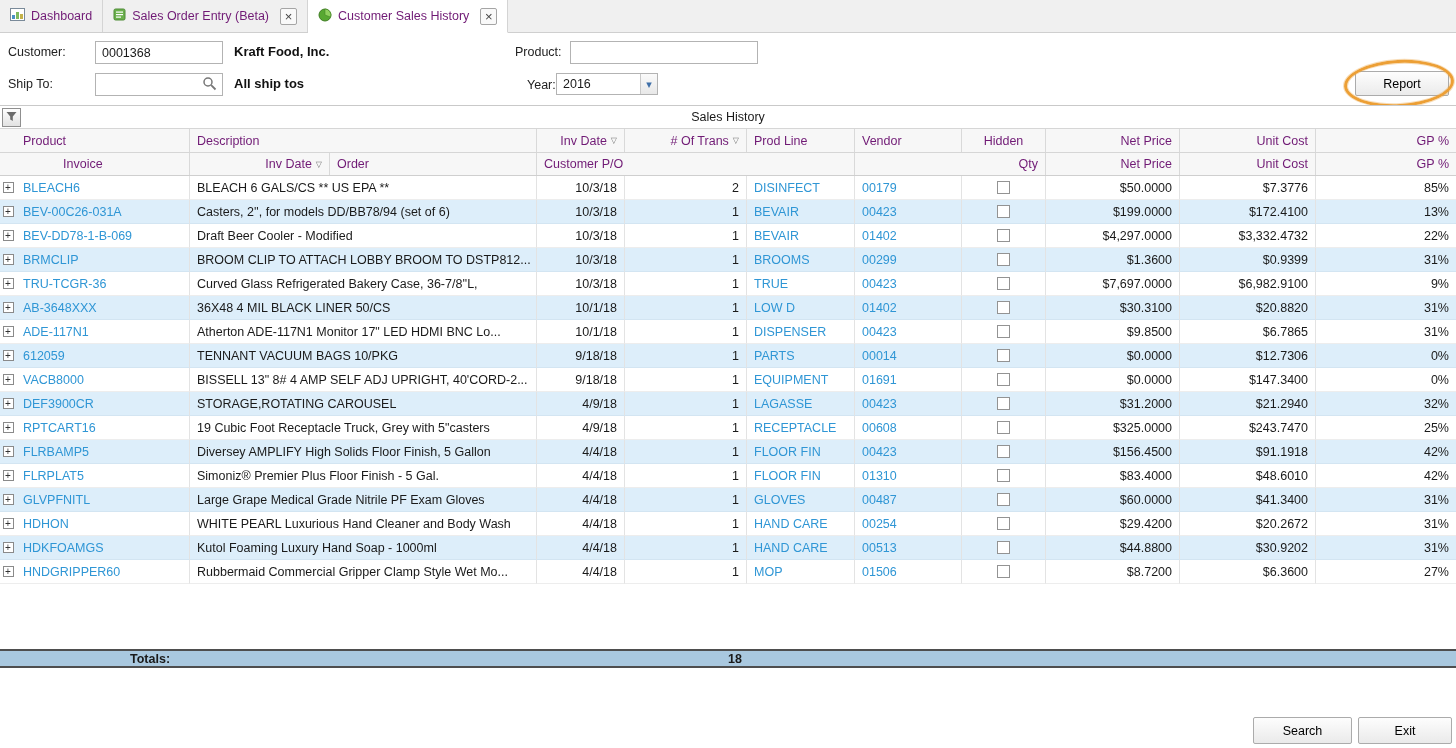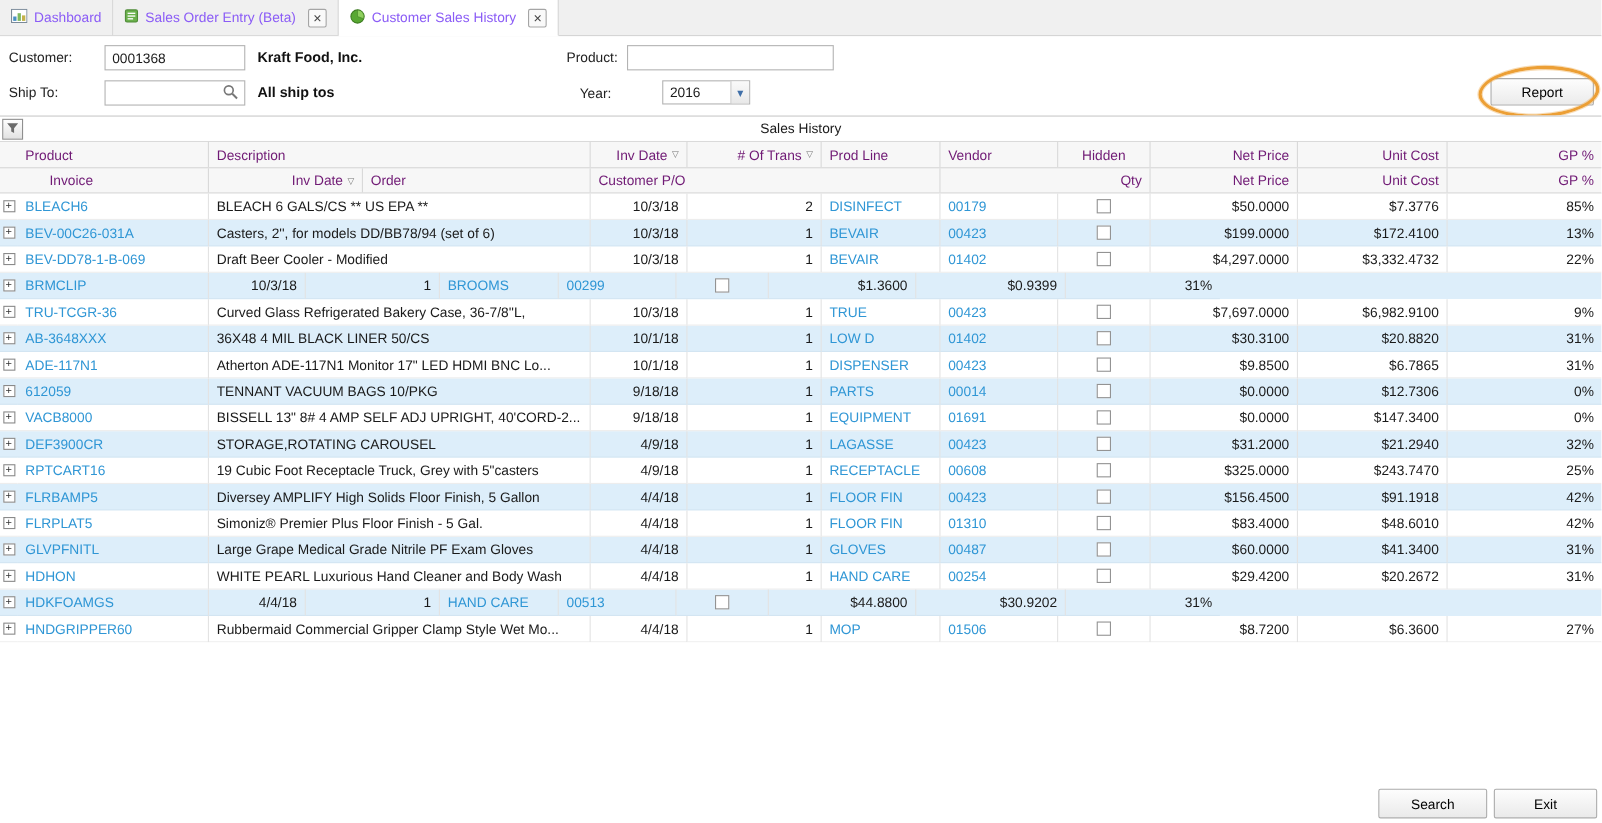--- a/index.html
+++ b/index.html
@@ -8,21 +8,21 @@
     font-family: "Liberation Sans", sans-serif;
     font-size: 12.5px;
     color: #1a1a1a;
     background: #fff;
     overflow: hidden;
   }
   .app { position: relative; width: 1456px; height: 748px; display: flex; flex-direction: column; background:#fff; }
 
   
   .tabbar { height: 33px; background: #f0f0f0; border-bottom: 1px solid #cfcfcf; display: flex; align-items: stretch; flex: 0 0 33px; }
-  .tab { display: flex; align-items: center; gap: 6px; padding: 0 10px; border-right: 1px solid #d4d4d4; color: #8b5cf6; cursor: default; background: #f0f0f0; }
+  .tab { display: flex; align-items: center; gap: 6px; padding: 0 10px; border-right: 1px solid #d4d4d4; color: #701a75; cursor: default; background: #f0f0f0; }
   .tab.active { background: #fff; margin-bottom: -1px; border-bottom: 1px solid #fff; }
   .closebox { width: 17px; height: 17px; border: 1px solid #a5a5a5; background: #f9f9f9; border-radius: 2px;
     display: flex; align-items: center; justify-content: center; margin-left: 5px; color: #444; }
   .closebox::before { content: "×"; font-size: 13px; line-height: 1; }
 
   
   .form-area { position: relative; height: 72px; flex: 0 0 72px; background: #fff; }
   .flabel { position: absolute; color: #222; }
   .tinput { position: absolute; height: 23px; border: 1px solid #b3b3b3; background: #fff; padding: 0 6px; font: inherit; color: #1a1a1a; }
   .boldtext { position: absolute; font-weight: bold; font-size: 13px; color: #111; }
@@ -59,21 +59,21 @@
   .h-desc    { width: 347px; }
   .h-invdate { width: 88px; }
   .h-trans   { width: 122px; }
   .h-prodline{ width: 108px; }
   .h-vendor  { width: 107px; }
   .h-hidden  { width: 84px; }
   .h-net     { width: 134px; }
   .h-cost    { width: 136px; }
   .h-gp      { width: 140px; }
 
-  .s-invoice { width: 190px; padding-left: 45px; }
+  .s-invoice { width: 190px; padding-left: 63px; }
   .s-invdate { width: 140px; }
   .s-order   { width: 207px; }
   .s-custpo  { width: 318px; }
   .s-qty     { width: 191px; }
   .s-net     { width: 134px; }
   .s-cost    { width: 136px; }
   .s-gp      { width: 140px; }
 
   
   .tbody { flex: 0 0 auto; }
@@ -166,21 +166,21 @@
     <input class="tinput" style="left: 95px; top: 40px; width: 128px; padding-right: 22px;" value="">
     <span class="search-glyph" style="left:202px; top:43px">
       <svg width="15" height="15" viewBox="0 0 15 15">
           <circle cx="6" cy="6" r="4" fill="none" stroke="#777" stroke-width="1.5"></circle>
           <line x1="9.2" y1="9.2" x2="13.5" y2="13.5" stroke="#777" stroke-width="1.8"></line>
         </svg>
     </span>
     <span class="boldtext" style="left:234px; top:43px">All ship tos</span>
 
     <span class="flabel" style="left:527px; top:45px">Year:</span>
-    <div class="fakeselect" style="left:602px; top:40px; width:80px">
+    <div class="fakeselect" style="left:556px; top:40px; width:102px">
       <span class="selval">2016</span>
       <span class="ddarrow"></span>
     </div>
 
     <button class="report-btn">Report</button>
     <div class="report-ellipse"></div>
   </div>
 
   <div class="grid-titlebar">
     <span class="filter-btn">
@@ -296,20 +296,21 @@
       <div class="cell c-cost num">$3,332.4732</div>
       <div class="cell c-gp num">22%</div>
     </div>
       <div class="trow alt">
       <div class="cell c-exp">
         <span class="expander"></span>
       </div>
       <div class="cell c-prod">
         <span class="link">BRMCLIP</span>
       </div>
+      <div class="cell c-desc">BROOM CLIP TO ATTACH LOBBY BROOM TO DSTP812...</div>
       <div class="cell c-invd num">10/3/18</div>
       <div class="cell c-trans num">1</div>
       <div class="cell c-pl">
         <span class="link">BROOMS</span>
       </div>
       <div class="cell c-ven">
         <span class="link">00299</span>
       </div>
       <div class="cell c-hid">
         <span class="checkbox"></span>
@@ -571,20 +572,21 @@
       <div class="cell c-cost num">$20.2672</div>
       <div class="cell c-gp num">31%</div>
     </div>
       <div class="trow alt">
       <div class="cell c-exp">
         <span class="expander"></span>
       </div>
       <div class="cell c-prod">
         <span class="link">HDKFOAMGS</span>
       </div>
+      <div class="cell c-desc">Kutol Foaming Luxury Hand Soap - 1000ml</div>
       <div class="cell c-invd num">4/4/18</div>
       <div class="cell c-trans num">1</div>
       <div class="cell c-pl">
         <span class="link">HAND CARE</span>
       </div>
       <div class="cell c-ven">
         <span class="link">00513</span>
       </div>
       <div class="cell c-hid">
         <span class="checkbox"></span>
@@ -613,19 +615,23 @@
         <span class="checkbox"></span>
       </div>
       <div class="cell c-net num">$8.7200</div>
       <div class="cell c-cost num">$6.3600</div>
       <div class="cell c-gp num">27%</div>
     </div>
     </div>
 
   <div class="filler"></div>
 
+  <div class="totalsbar">
+    <span class="tlabel">Totals:</span>
+    <span class="tval">18</span>
+  </div>
 
   <div class="footerbar">
     <button class="btn btn-search">Search</button>
     <button class="btn btn-exit">Exit</button>
   </div>
 
 </div>
 
 </body></html>

